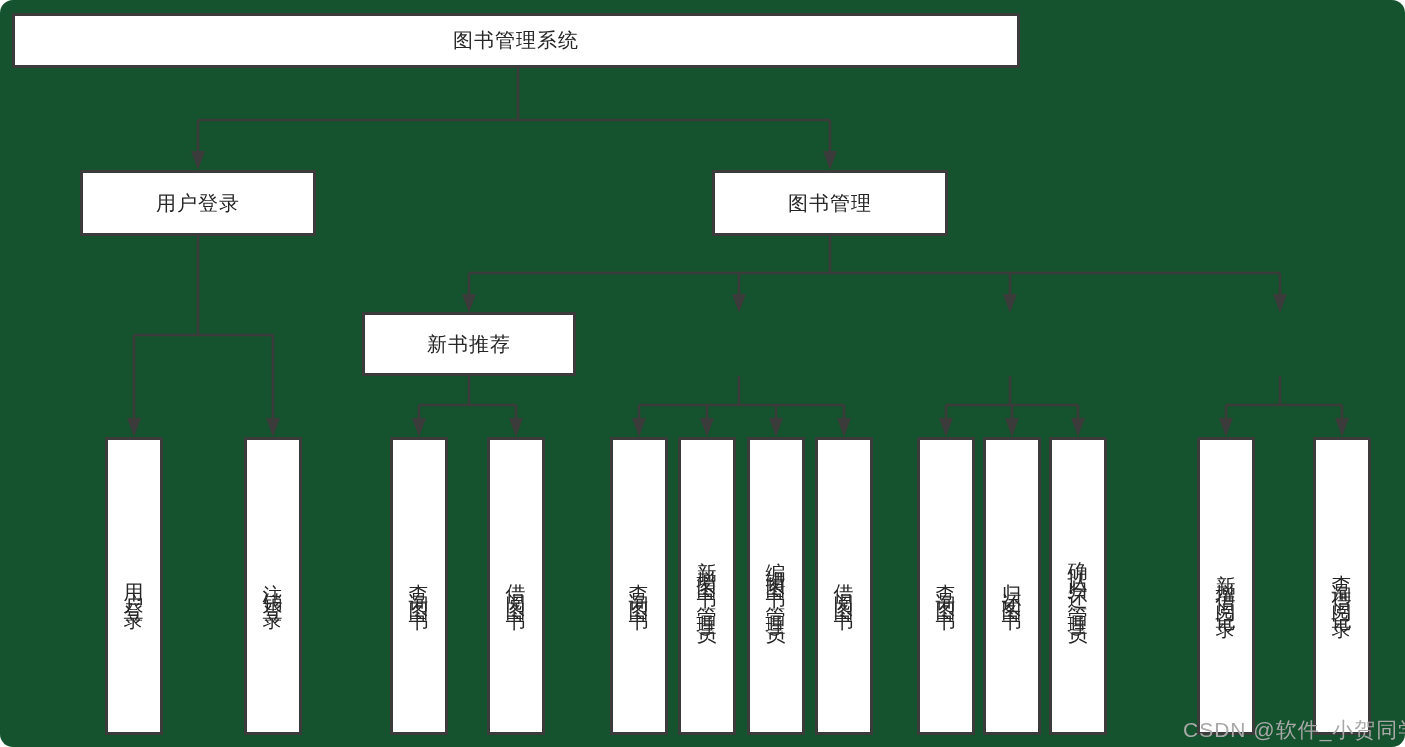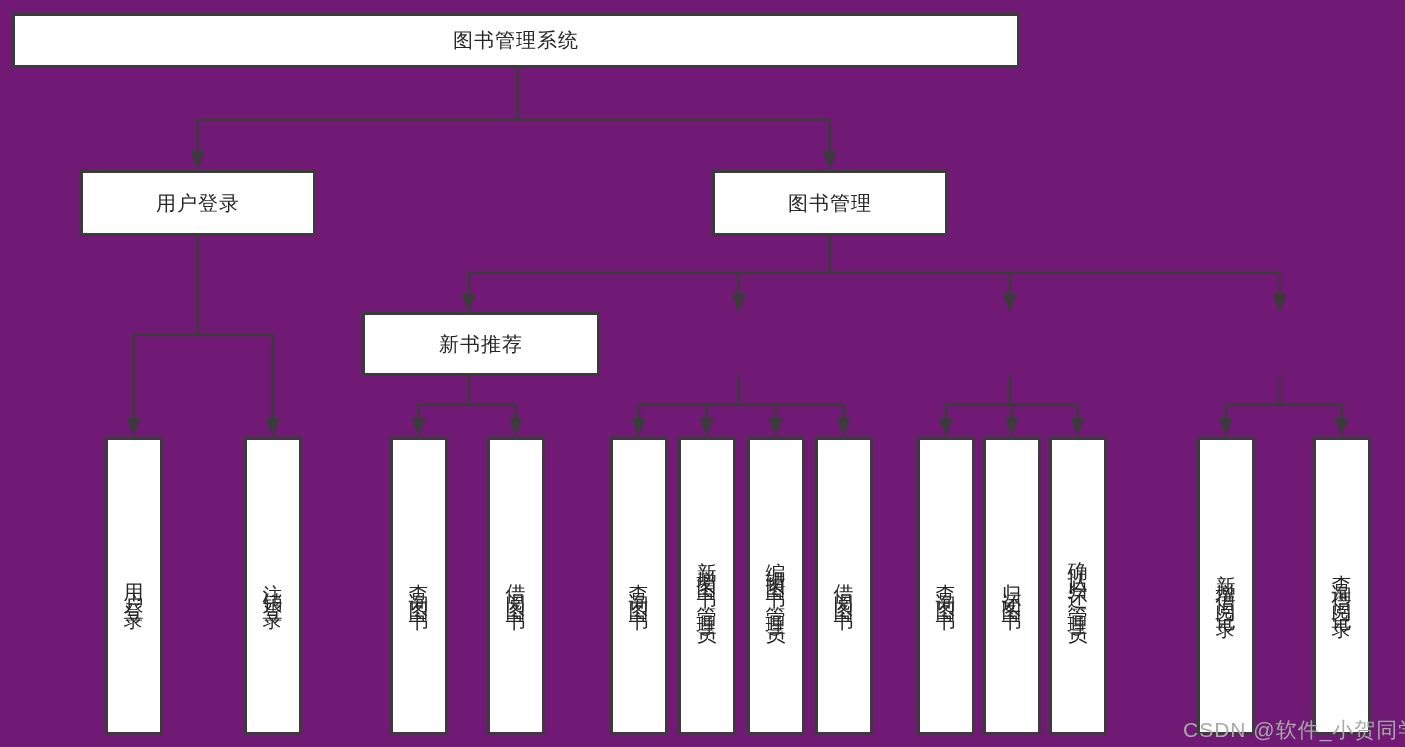--- a/index.html
+++ b/index.html
@@ -5,23 +5,24 @@
   html, body {
     margin: 0;
     padding: 0;
     background: #ffffff;
     font-family: "Liberation Sans", sans-serif;
   }
   #canvas {
     position: relative;
     width: 1405px;
     height: 747px;
-    background: #701a75;
+    background: #14532d;
     overflow: hidden;
     color: #262626;
+    border-radius: 13px;
   }
   svg.connectors {
     position: absolute;
     left: 0; top: 0;
     width: 1405px;
     height: 747px;
     z-index: 1;
   }
   .node {
     position: absolute;
@@ -33,21 +34,21 @@
     justify-content: center;
     font-size: 20px;
     letter-spacing: 1px;
     color: #262626;
     z-index: 2;
   }
   .node.root  { left: 12px;  top: 13px;  width: 1008px; height: 55px; }
   .node.lvl2  { top: 170px; width: 236px; height: 66px; }
   .node.lvl2.p0 { left: 80px; }
   .node.lvl2.p1 { left: 712px; text-align: right; }
-  .node.lvl3  { top: 312px; width: 238px; height: 64px; }
+  .node.lvl3  { top: 312px; width: 214px; height: 64px; }
   .node.lvl3.g0 { left: 362px; }
   .node.lvl3.g1 { left: 632px; }
   .node.lvl3.g2 { left: 903px; }
   .node.lvl3.g3 { left: 1173px; }
   .node.leaf {
     top: 437px;
     width: 58px;
     height: 298px;
     padding: 4px 0;
   }

